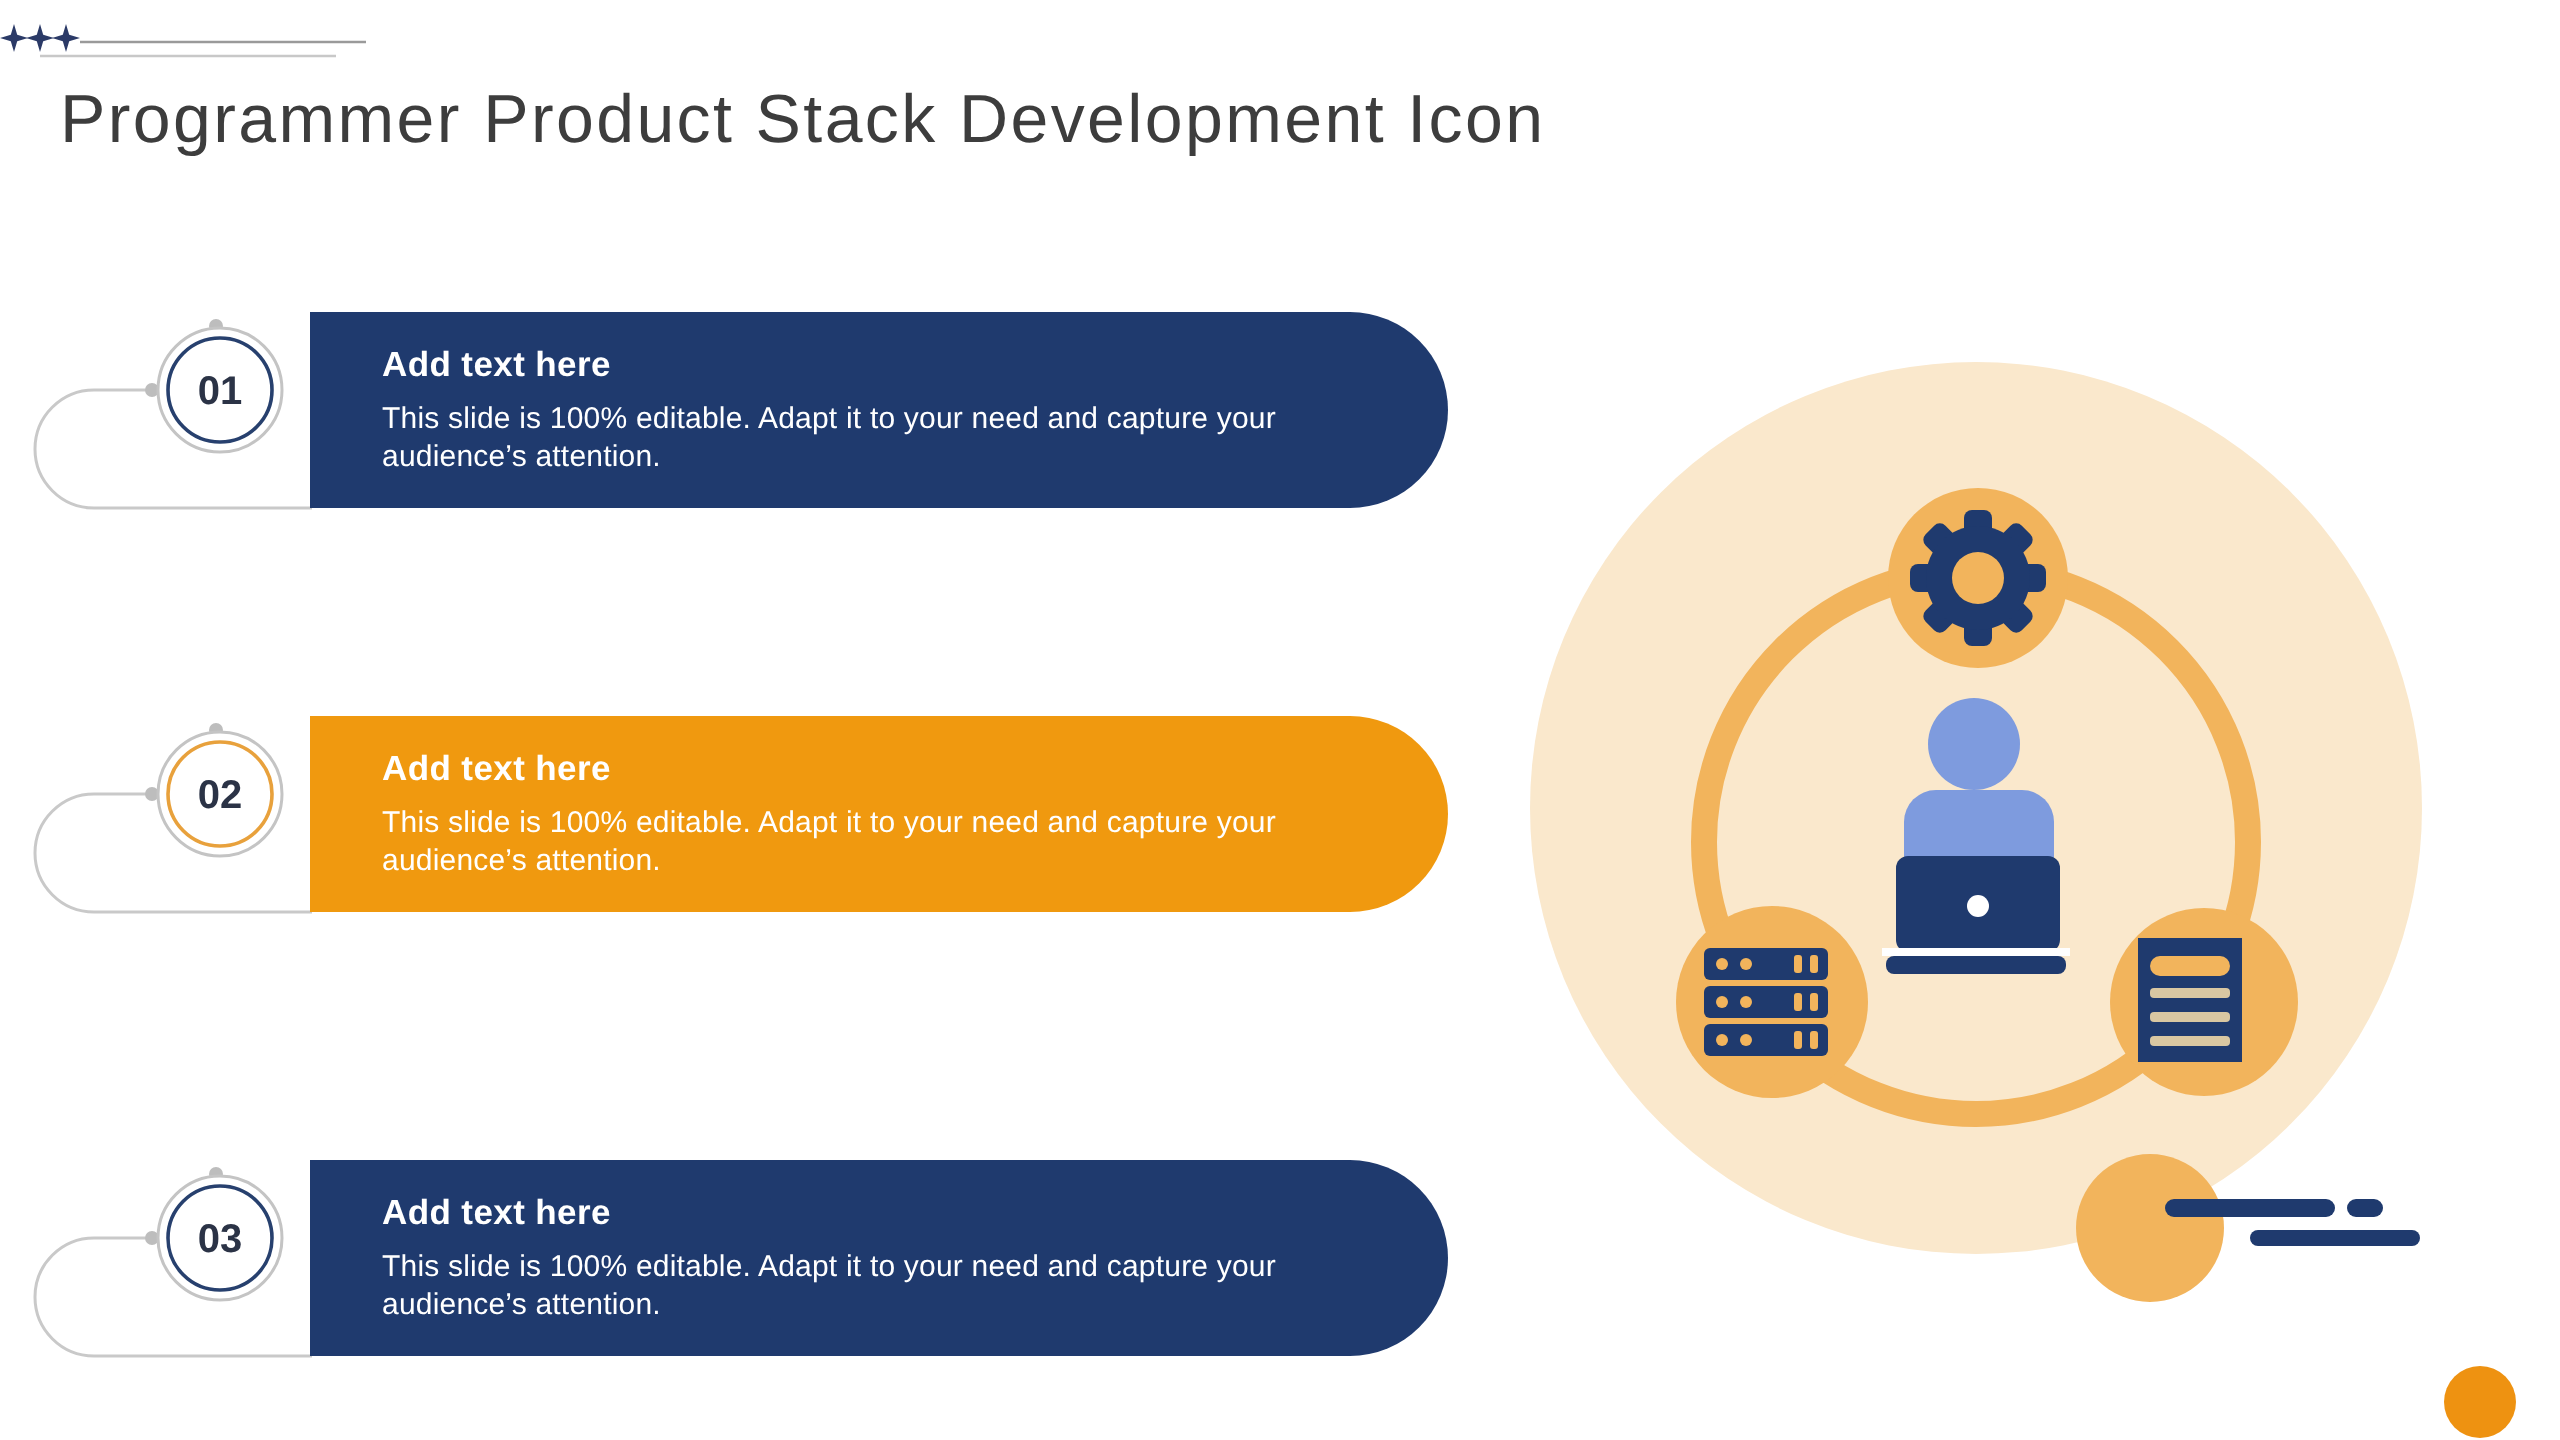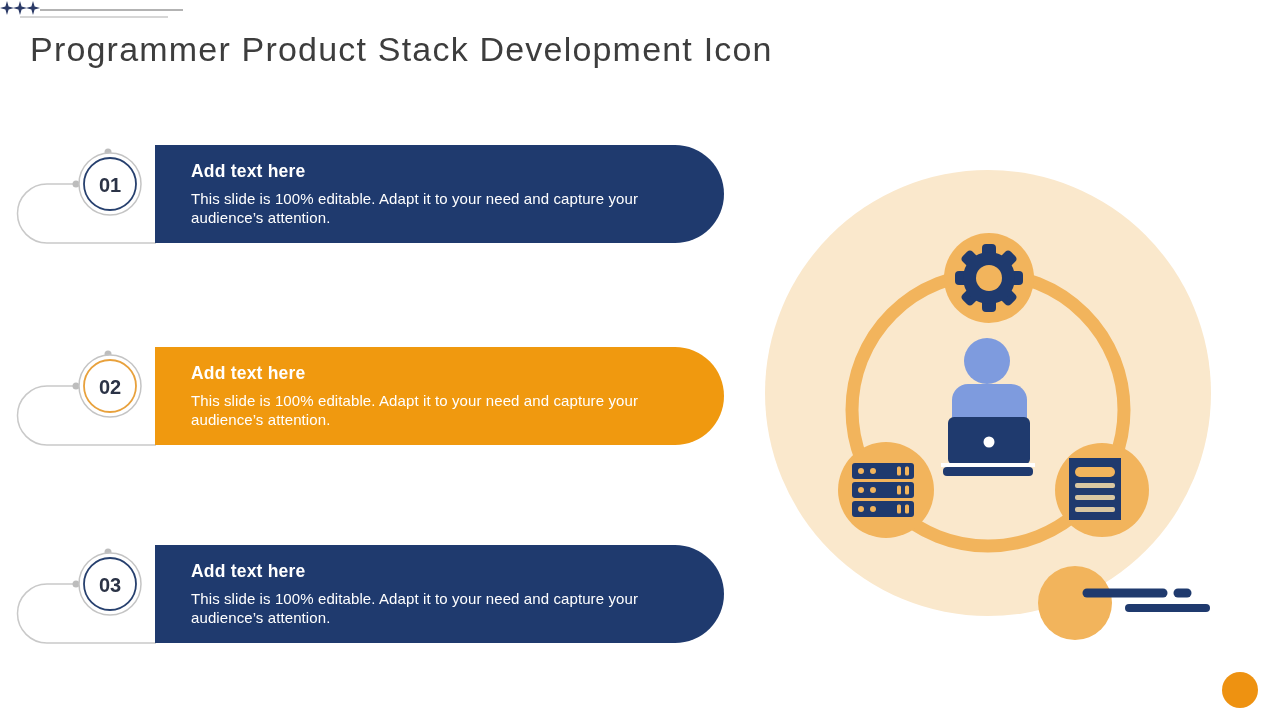--- a/index.html
+++ b/index.html
@@ -1,33 +1,33 @@
 <!DOCTYPE html>
 <html><head>
 <meta charset="utf-8">
 <style>
   html,body{margin:0;padding:0;}
   body{
     width:1280px;height:720px;position:relative;overflow:hidden;
     background:#ffffff;
     font-family:"Liberation Sans", sans-serif;
   }
-  .canvas{position:absolute;inset:0;}
+  .canvas{position:absolute;inset:0;margin-top:11px;}
 
   
   .header-decor{position:absolute;left:0;top:0;width:220px;height:28px;}
   .page-title{
     position:absolute;left:30px;top:30px;width:1000px;
     font-size:34px;letter-spacing:1.2px;color:#3d3d3d;font-weight:400;
     white-space:nowrap;
   }
 
   
   .item-row{position:absolute;left:0;width:740px;height:100px;}
-  .row-1{top:145px;padding-left:44px;} .row-2{top:347px;} .row-3{top:545px;}
+  .row-1{top:145px;padding-left:44px;} .row-2{top:347px;} .row-3{top:569px;}
   .row-decor{position:absolute;left:0;top:0;width:170px;height:106px;overflow:visible;}
   .banner{
     position:absolute;left:155px;top:0;width:569px;height:98px;
     border-radius:0 49px 49px 0;color:#ffffff;box-sizing:border-box;
     padding:16px 40px 0 36px;
   }
   .banner.navy{background:#1F3A6E;}
   .banner.orange{background:#F0990F;}
   .banner h3{
     margin:0 0 7px 0;font-size:17.5px;font-weight:bold;letter-spacing:.2px;

